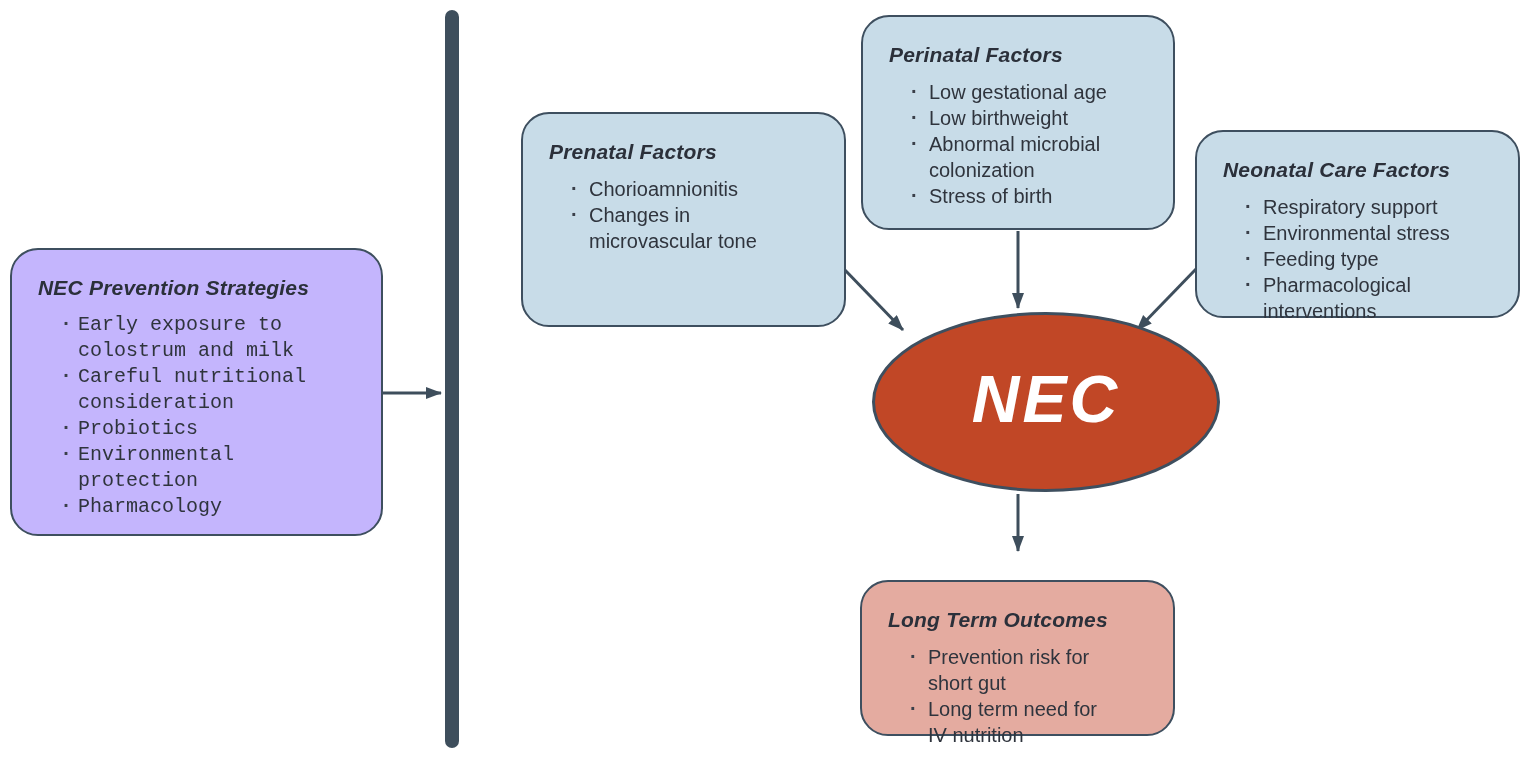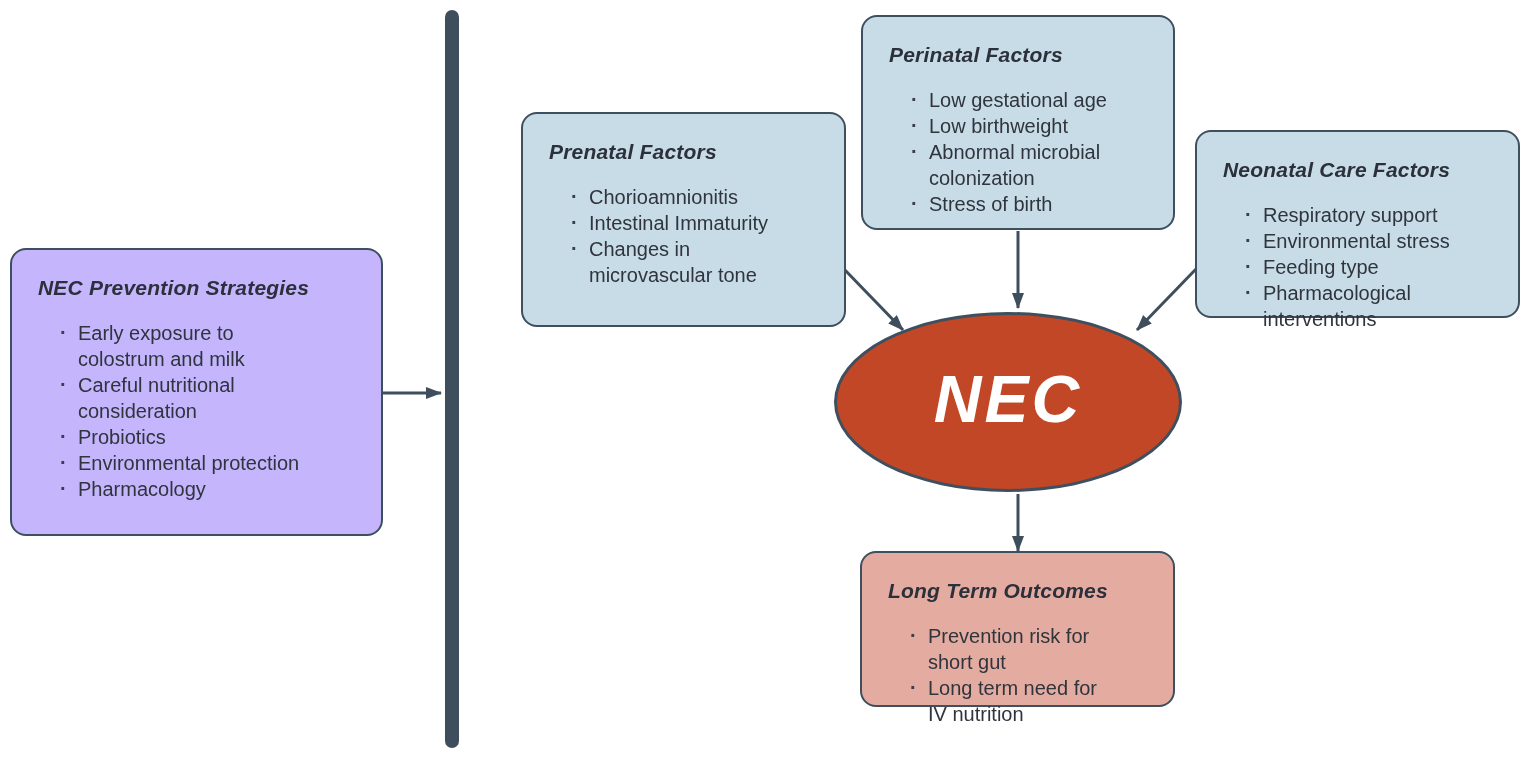--- a/index.html
+++ b/index.html
@@ -2,46 +2,46 @@
 <html><head>
 <meta charset="utf-8">
 <style>
   html,body { margin:0; padding:0; background:#ffffff; }
   .canvas {
     position:relative; width:1536px; height:759px; background:#ffffff;
     font-family:"Liberation Sans", sans-serif; overflow:hidden;
   }
   .box {
     position:absolute; box-sizing:border-box;
-    border:2.5px solid #3E4F5F; border-radius:16px; color:#2F343D;
+    border:2.5px solid #3E4F5F; border-radius:28px; color:#2F343D;
   }
   .box-title {
     font-weight:bold; font-style:italic; font-size:21px;
     padding:26px 10px 0 26px; letter-spacing:0.2px; color:#2B303A;
   }
-  .box ul { list-style:none; margin:20px 0 0 0; padding:0 0 0 46px; }
+  .box ul { list-style:none; margin:12px 0 0 0; padding:0 0 0 46px; }
   .box li {
     position:relative; padding-left:20px;
     font-size:20px; line-height:26px;
   }
   .box li::before {
     content:"\00B7"; position:absolute; left:2px; top:-1px;
     font-weight:bold; color:#3A3F49;
   }
   .green { background:#c4b5fd; left:10px;   top:248px; width:373px; height:288px; }
-  .green li { max-width:240px; }
+  .green li { max-width:240px;font-family:Liberation Mono, monospace; }
   .blue  { background:#C8DCE8; }
   .prenatal  { left:521px;  top:112px; width:325px; height:215px; }
   .perinatal { left:861px;  top:15px;  width:314px; height:215px; }
   .neonatal  { left:1195px; top:130px; width:325px; height:188px; }
   .prenatal li, .perinatal li, .neonatal li { max-width:212px; }
-  .pink  { background:#E4ABA0; left:860px; top:551px; width:315px; height:156px; }
+  .pink  { background:#E4ABA0; left:860px; top:580px; width:315px; height:156px; }
   .pink li { max-width:185px; }
   .ellipse {
-    position:absolute; left:834px; top:312px; width:348px; height:180px;
+    position:absolute; left:872px; top:312px; width:348px; height:180px;
     background:#C14726; border:3px solid #3E4F5F; border-radius:50%;
     display:flex; align-items:center; justify-content:center; box-sizing:border-box;
   }
   .ellipse-label {
     color:#ffffff; font-size:66px; font-weight:bold; font-style:italic;
     letter-spacing:3px; transform:translateY(-3px);
   }
   .vbar {
     position:absolute; left:445px; top:10px; width:14px; height:738px;
     background:#3E4E5C; border-radius:7px;
@@ -76,21 +76,20 @@
       <li>Probiotics</li>
       <li>Environmental protection</li>
       <li>Pharmacology</li>
     </ul>
   </div>
 
   <div class="box blue prenatal">
     <div class="box-title">Prenatal Factors</div>
     <ul>
       <li>Chorioamnionitis</li>
-      <li>Intestinal Immaturity</li>
       <li>Changes in microvascular tone</li>
     </ul>
   </div>
 
   <div class="box blue perinatal">
     <div class="box-title">Perinatal Factors</div>
     <ul>
       <li>Low gestational age</li>
       <li>Low birthweight</li>
       <li>Abnormal microbial colonization</li>

